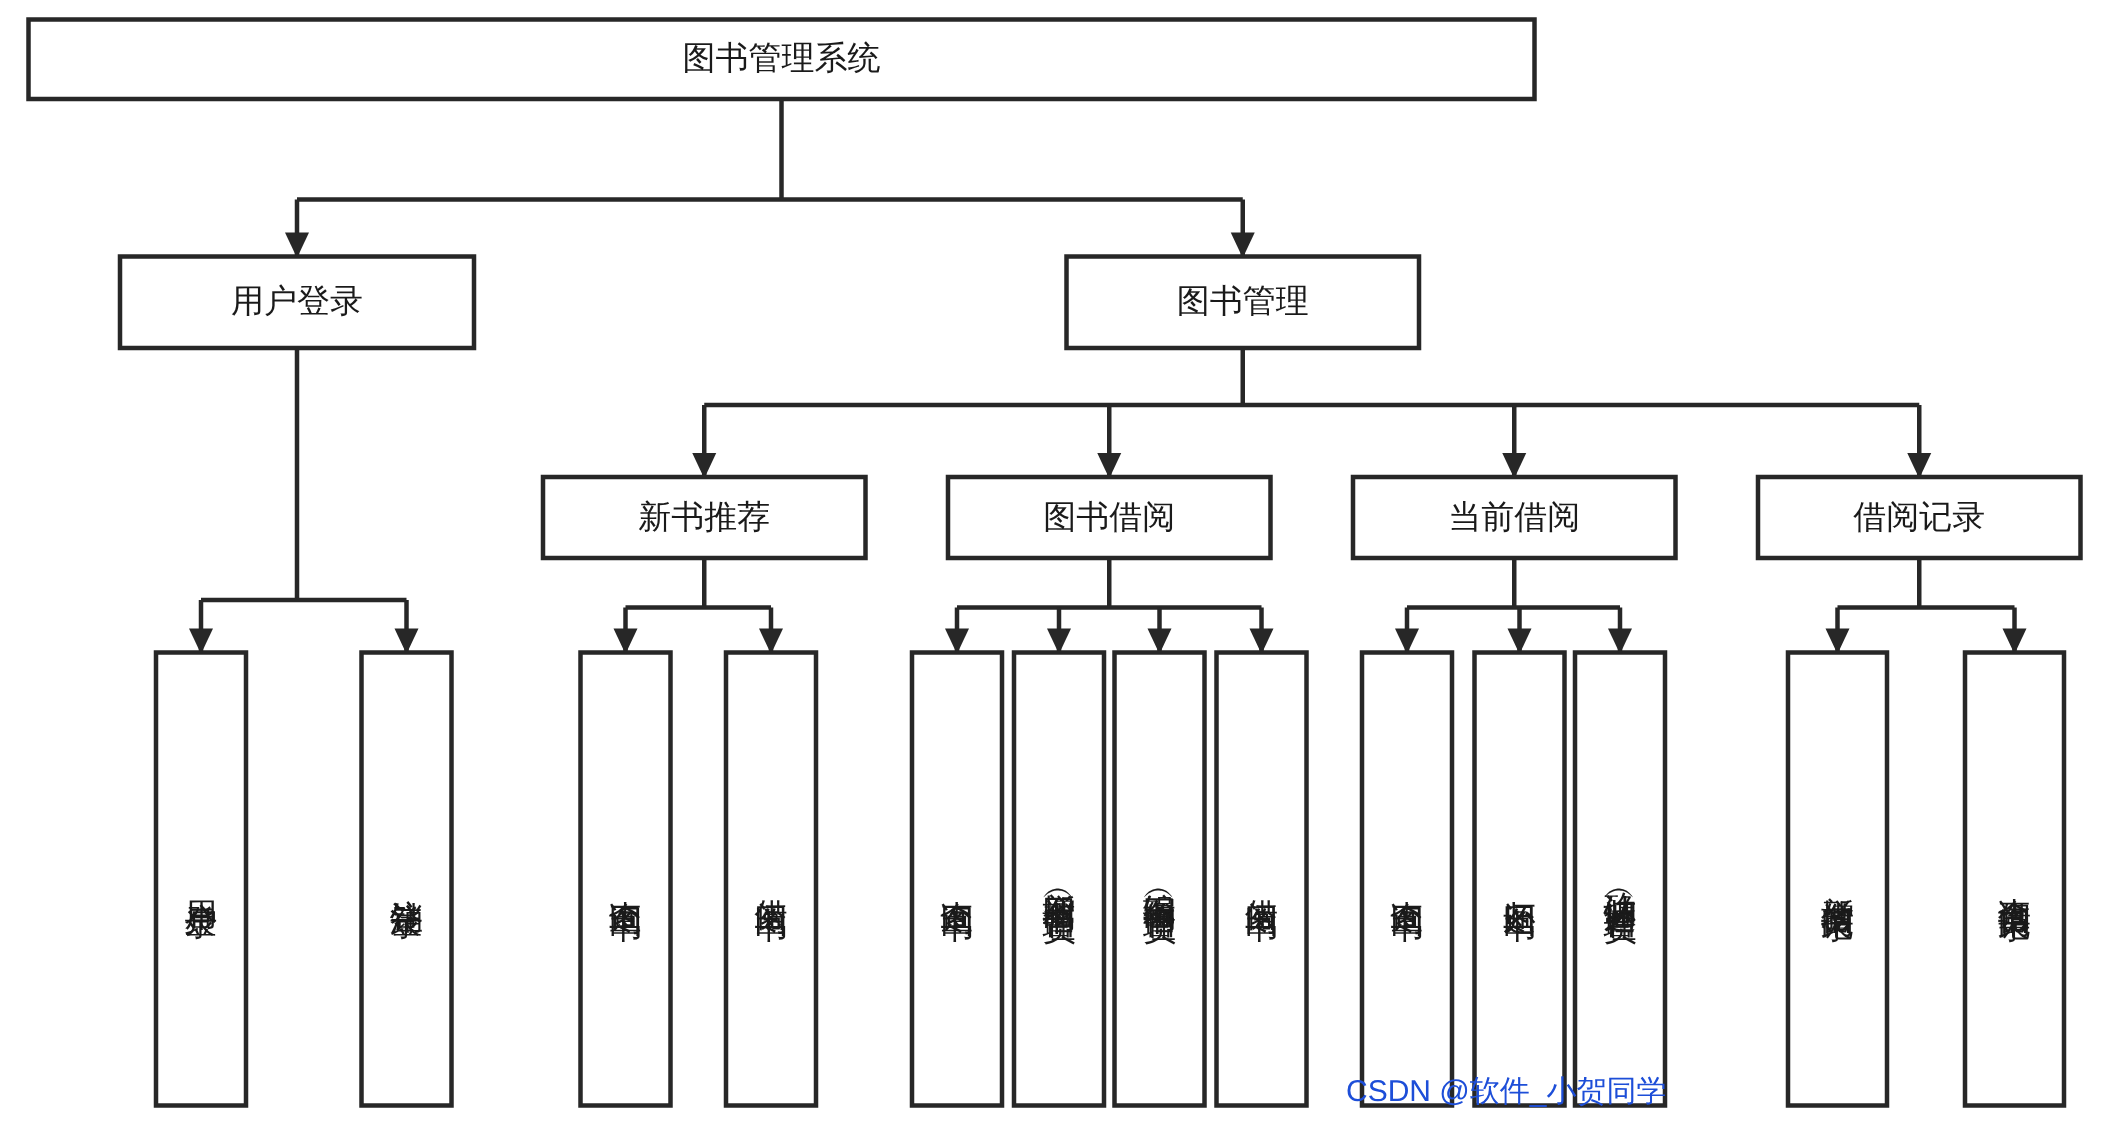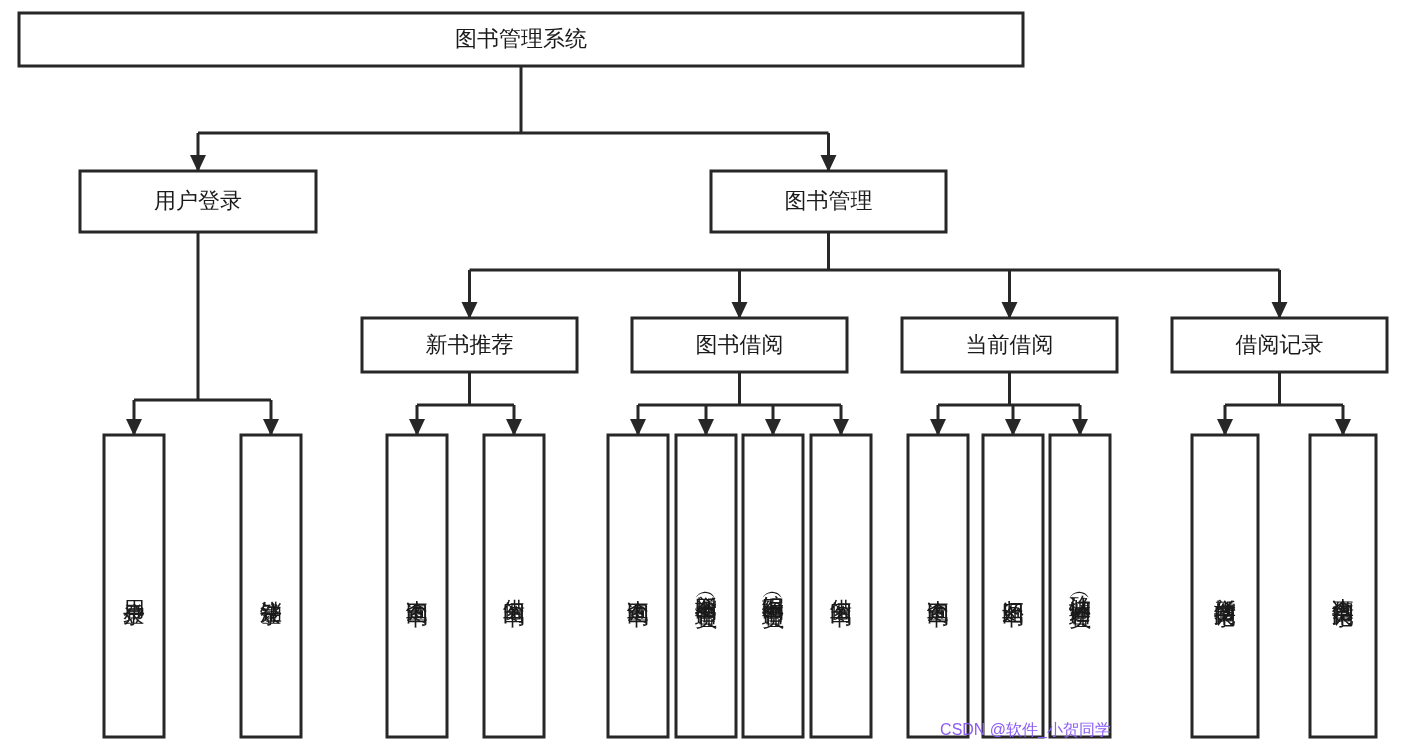--- a/index.html
+++ b/index.html
@@ -61,22 +61,22 @@
     justify-content: center;
     text-align: center;
     white-space: nowrap;
     pointer-events: none;
   }
   .watermark {
     position: absolute;
     right: 10px;
     bottom: 6px;
     font-family: "Liberation Sans", "DejaVu Sans", sans-serif;
-    font-size: 16px;
-    color: #8b5cf6;
+    font-size: 20px;
+    color: #1d4ed8;
     white-space: nowrap;
   }
 </style>
 </head>
 <body>
 
 <div id="diagram-root">
 
   <svg id="tree-svg" viewBox="0 0 1405 747" xmlns="http://www.w3.org/2000/svg">
     <g id="connectors-layer">

